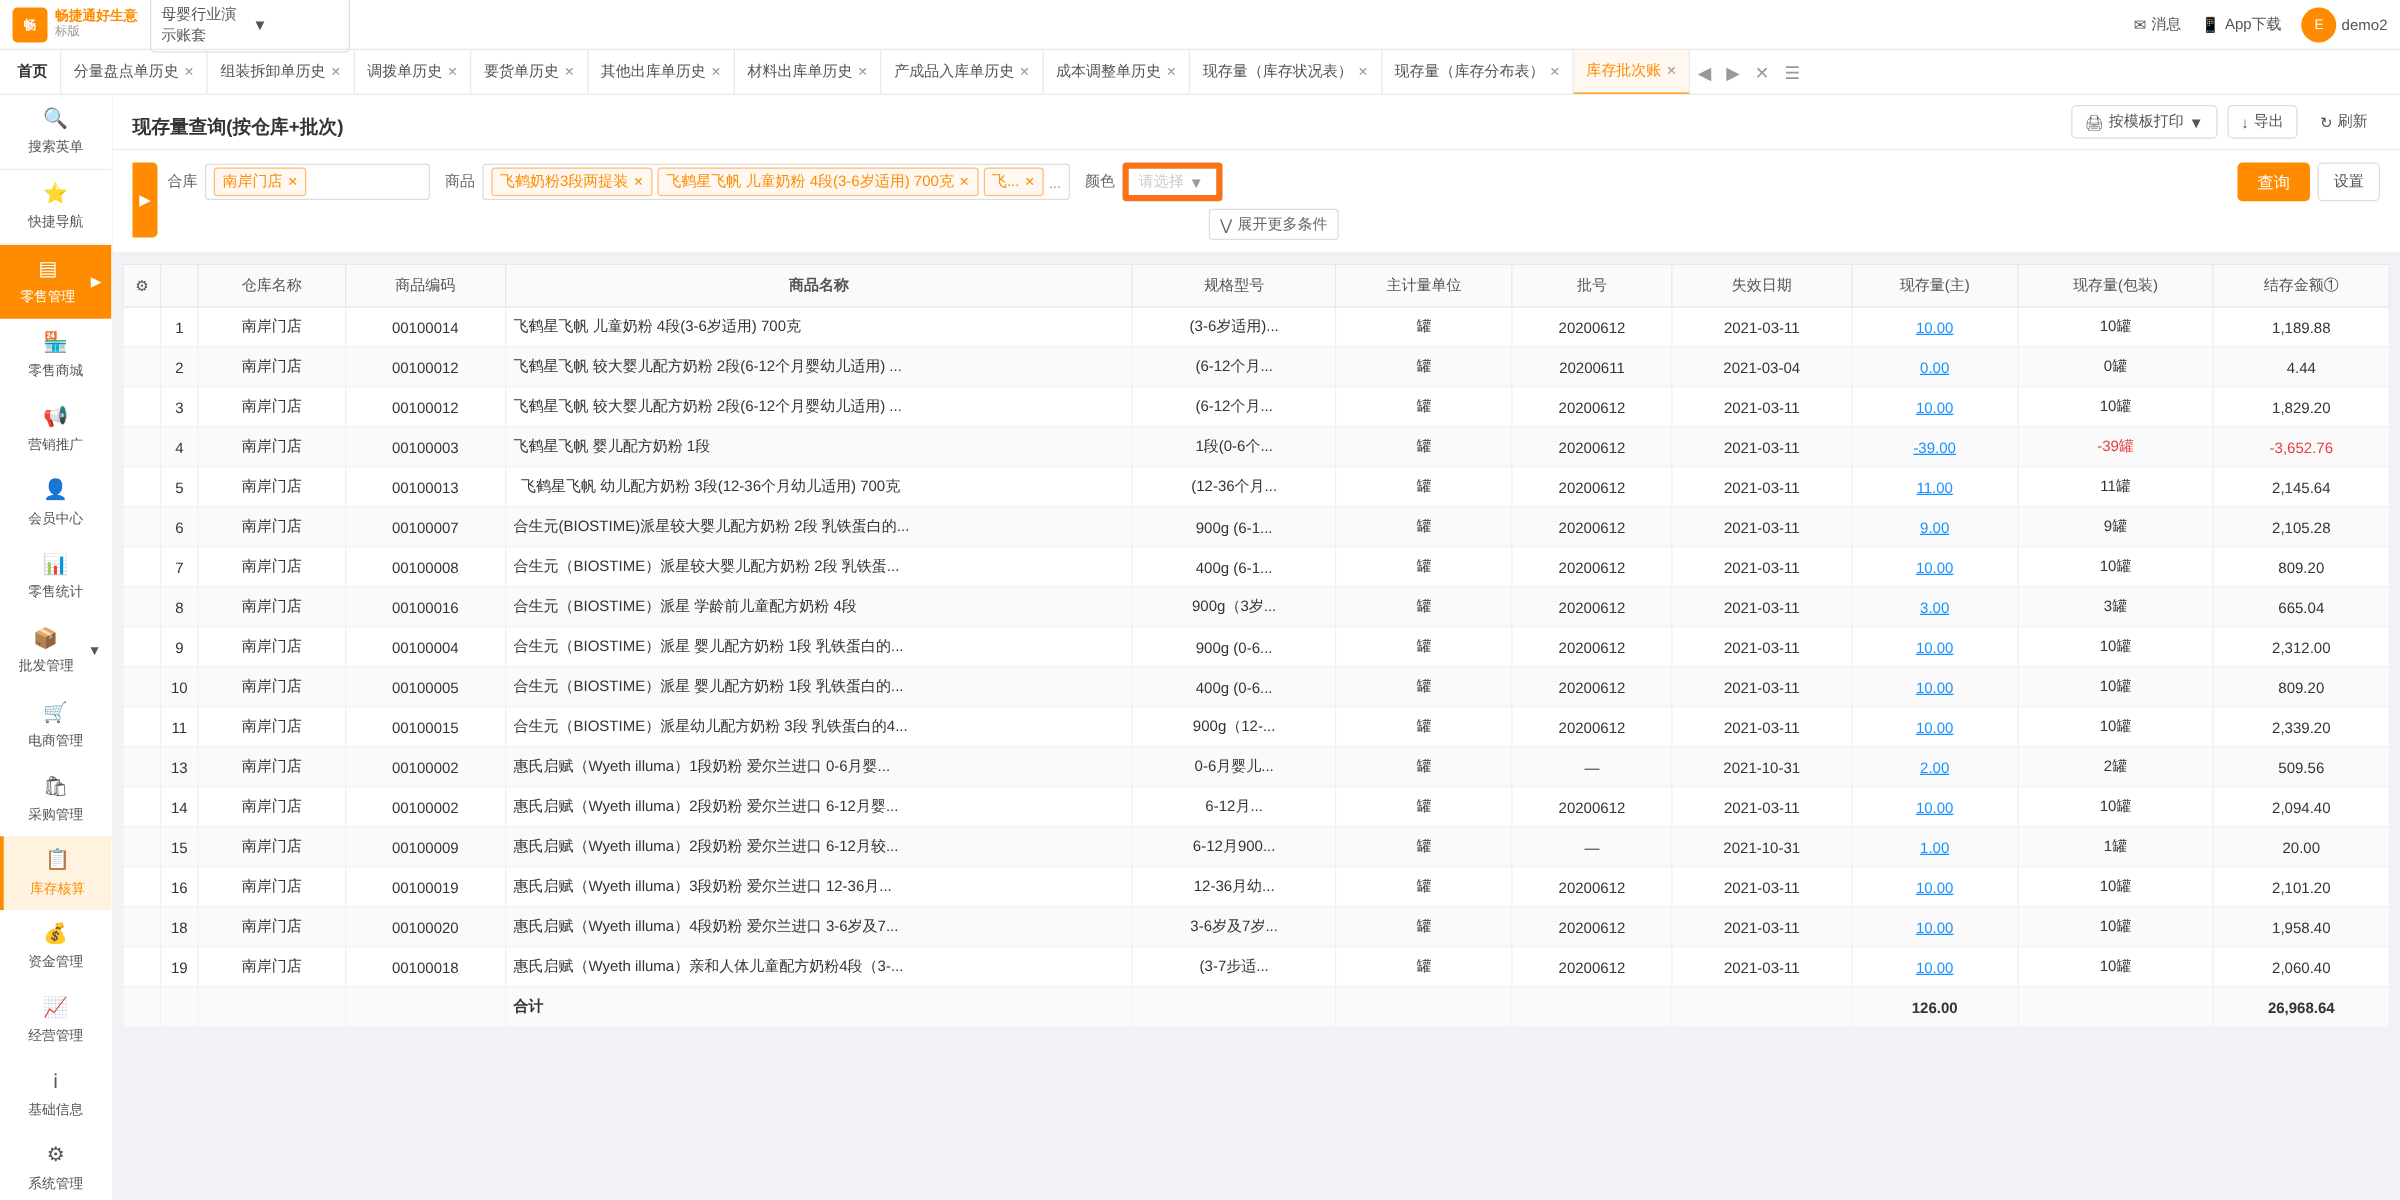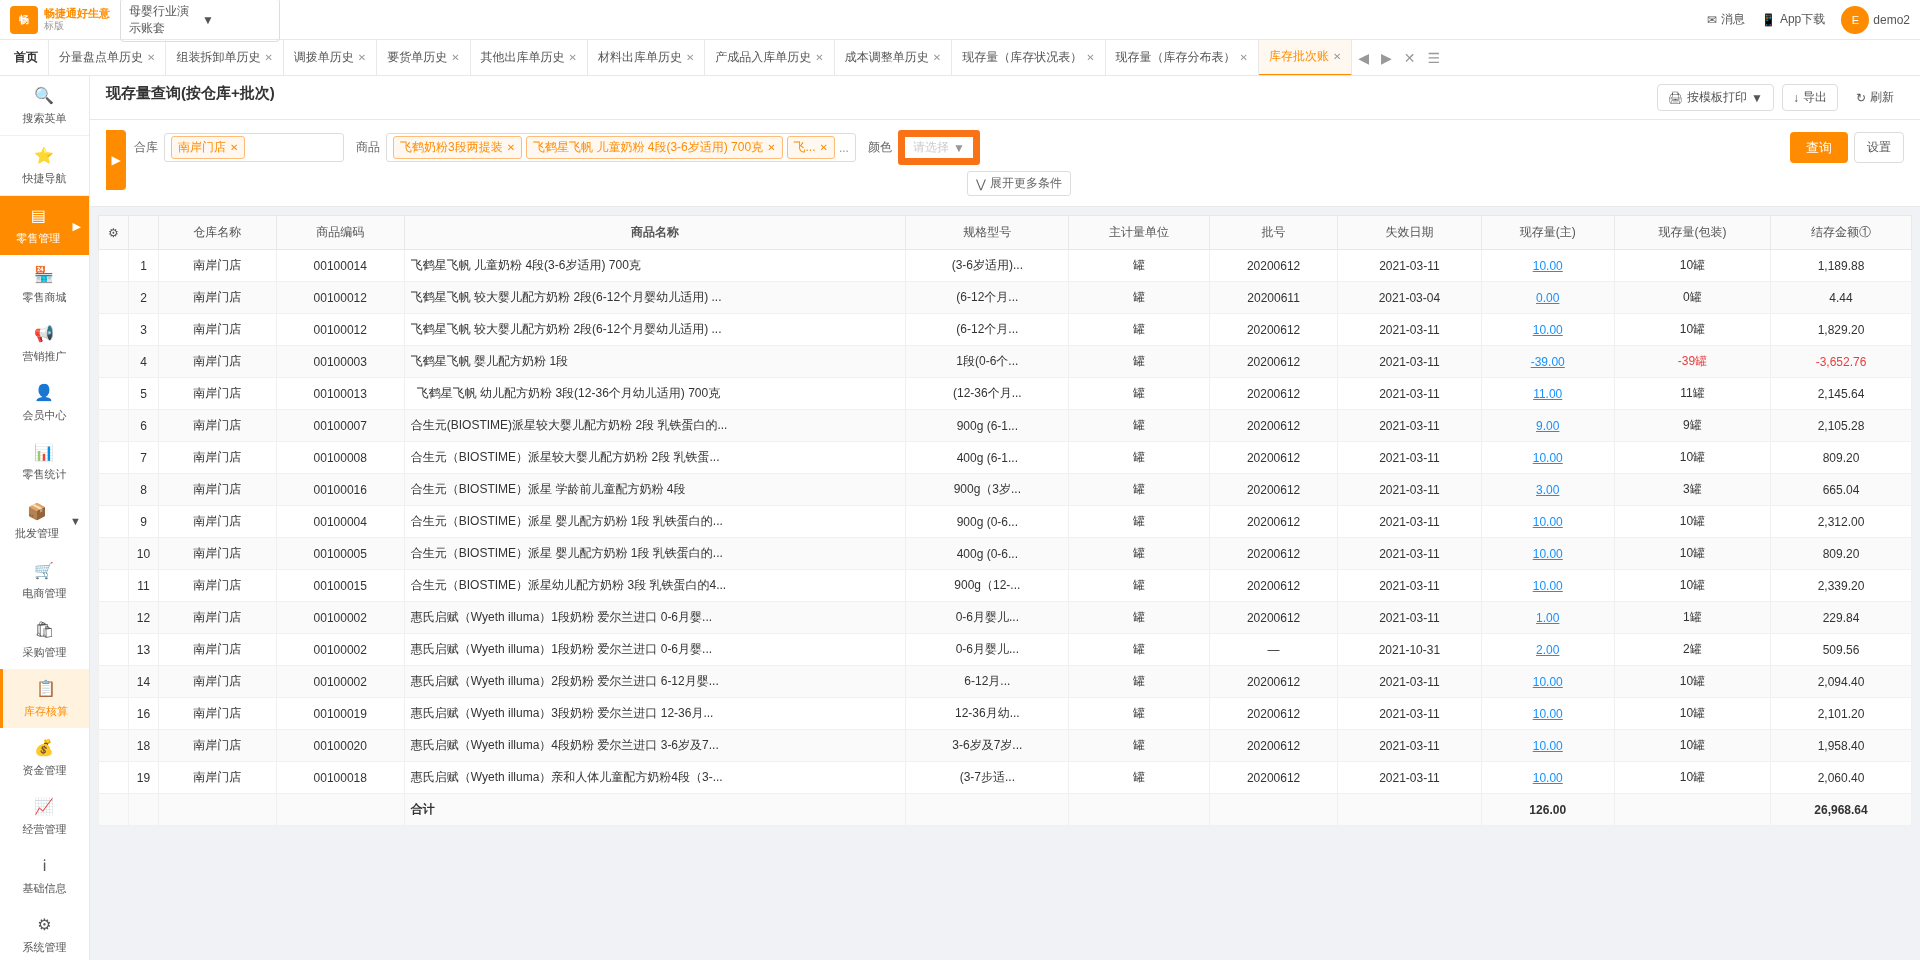--- a/index.html
+++ b/index.html
@@ -49,21 +49,21 @@
       text-align: center; line-height: 1.3;
     }
     .sidebar-item.active { background: #ff8c00; color: #fff; }
     .sidebar-item .s-icon { font-size: 16px; }
 
     
     .content-area { flex: 1; display: flex; flex-direction: column; overflow: hidden; background: #f0f2f5; }
 
     
     .page-header {
-      background: #fff; padding: 8px 16px; display: flex; align-items: flex-start; justify-content: space-between;
+      background: #fff; padding: 8px 16px; display: flex; align-items: flex-end; justify-content: space-between;
       border-bottom: 1px solid #e8e8e8;
     }
     .page-title { font-size: 15px; font-weight: bold; color: #333; }
     .header-actions { display: flex; align-items: center; gap: 8px; }
     .btn-print { display: flex; align-items: center; gap: 4px; border: 1px solid #ddd; border-radius: 4px; padding: 4px 10px; cursor: pointer; font-size: 12px; background: #fff; color: #555; }
     .btn-export { display: flex; align-items: center; gap: 4px; border: 1px solid #ddd; border-radius: 4px; padding: 4px 10px; cursor: pointer; font-size: 12px; background: #fff; color: #555; }
     .btn-refresh { display: flex; align-items: center; gap: 4px; border: none; padding: 4px 10px; cursor: pointer; font-size: 12px; background: #fff; color: #555; }
 
     
     .filter-bar {
@@ -71,21 +71,21 @@
     }
     .filter-row { display: flex; align-items: center; gap: 12px; flex-wrap: wrap; margin-bottom: 6px; }
     .filter-label { font-size: 12px; color: #666; white-space: nowrap; }
     .filter-tag {
       display: flex; align-items: center; gap: 4px; background: #fff8f0;
       border: 1px solid #ffbb77; border-radius: 3px; padding: 2px 6px; font-size: 12px; color: #ff8c00;
     }
     .filter-tag .remove { cursor: pointer; color: #ff8c00; font-size: 10px; }
     .filter-more { color: #999; cursor: pointer; font-size: 12px; }
     .filter-expand { display: flex; align-items: center; gap: 4px; color: #666; cursor: pointer; font-size: 12px; border: 1px solid #ddd; border-radius: 3px; padding: 3px 8px; margin-top: 4px; width: fit-content; margin: 4px auto 0; }
-    .color-select { display: flex; align-items: center; gap: 4px; border: 7px solid #f97316; border-radius: 3px; padding: 2px 8px; background: #fff; min-width: 80px; font-size: 12px; color: #999; cursor: pointer; }
+    .color-select { display: flex; align-items: center; gap: 4px; border: 5px solid #f97316; border-radius: 3px; padding: 2px 8px; background: #fff; min-width: 80px; font-size: 12px; color: #999; cursor: pointer; }
 
     
     .table-area { flex: 1; overflow: auto; padding: 8px; }
     .data-table { width: 100%; background: #fff; border-collapse: collapse; font-size: 12px; }
     .data-table th {
       background: #fafafa; border: 1px solid #e8e8e8; padding: 8px 6px;
       text-align: center; font-weight: 500; color: #555; white-space: nowrap;
     }
     .data-table td {
       border: 1px solid #f0f0f0; padding: 7px 6px; text-align: center; color: #333;
@@ -536,34 +536,20 @@
     <td>900g（12-...</td>
     <td>罐</td>
     <td>20200612</td>
     <td>2021-03-11</td>
     <td class="link">10.00</td>
     <td>10罐</td>
     <td>2,339.20</td>
   </tr>
             <tr>
     <td></td>
-    <td class="row-num">12</td>
-    <td>南岸门店</td>
-    <td>00100002</td>
-    <td class="left" style="max-width:260px;overflow:hidden;text-overflow:ellipsis;white-space:nowrap;">惠氏启赋（Wyeth illuma）1段奶粉 爱尔兰进口 0-6月婴...</td>
-    <td>0-6月婴儿...</td>
-    <td>罐</td>
-    <td>20200612</td>
-    <td>2021-03-11</td>
-    <td class="link">1.00</td>
-    <td>1罐</td>
-    <td>229.84</td>
-  </tr>
-            <tr>
-    <td></td>
     <td class="row-num">13</td>
     <td>南岸门店</td>
     <td>00100002</td>
     <td class="left" style="max-width:260px;overflow:hidden;text-overflow:ellipsis;white-space:nowrap;">惠氏启赋（Wyeth illuma）1段奶粉 爱尔兰进口 0-6月婴...</td>
     <td>0-6月婴儿...</td>
     <td>罐</td>
     <td>—</td>
     <td>2021-10-31</td>
     <td class="link">2.00</td>
     <td>2罐</td>
@@ -578,20 +564,34 @@
     <td>6-12月...</td>
     <td>罐</td>
     <td>20200612</td>
     <td>2021-03-11</td>
     <td class="link">10.00</td>
     <td>10罐</td>
     <td>2,094.40</td>
   </tr>
             <tr>
     <td></td>
+    <td class="row-num">15</td>
+    <td>南岸门店</td>
+    <td>00100009</td>
+    <td class="left" style="max-width:260px;overflow:hidden;text-overflow:ellipsis;white-space:nowrap;">惠氏启赋（Wyeth illuma）2段奶粉 爱尔兰进口 6-12月较...</td>
+    <td>6-12月900...</td>
+    <td>罐</td>
+    <td>—</td>
+    <td>2021-10-31</td>
+    <td class="link">1.00</td>
+    <td>1罐</td>
+    <td>20.00</td>
+  </tr>
+            <tr>
+    <td></td>
     <td class="row-num">16</td>
     <td>南岸门店</td>
     <td>00100019</td>
     <td class="left" style="max-width:260px;overflow:hidden;text-overflow:ellipsis;white-space:nowrap;">惠氏启赋（Wyeth illuma）3段奶粉 爱尔兰进口 12-36月...</td>
     <td>12-36月幼...</td>
     <td>罐</td>
     <td>20200612</td>
     <td>2021-03-11</td>
     <td class="link">10.00</td>
     <td>10罐</td>

